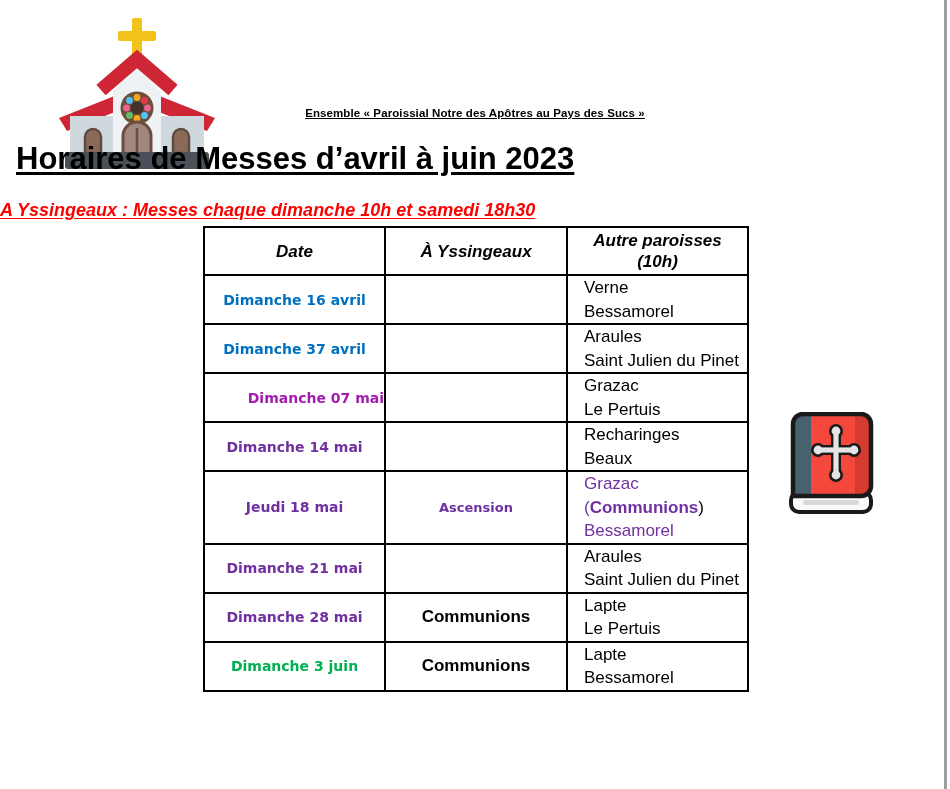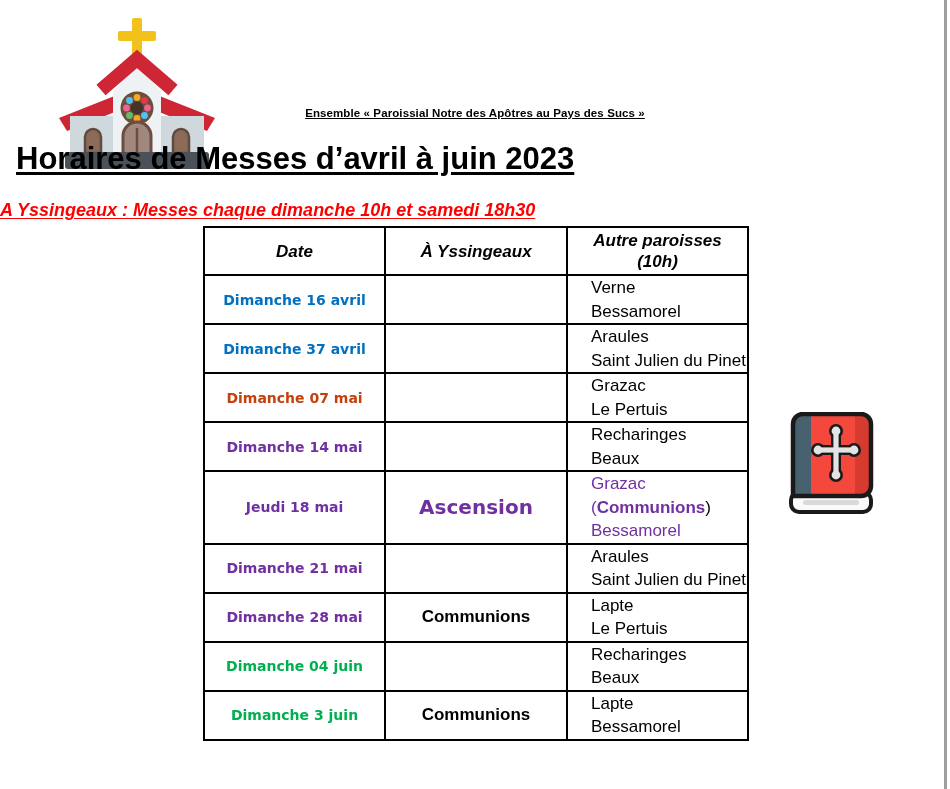--- a/index.html
+++ b/index.html
@@ -27,23 +27,23 @@
   col.c1 { width:181px; } col.c2 { width:182px; } col.c3 { width:181px; }
   th, td { border:2px solid #000; vertical-align:middle; }
   thead tr { height:48px; }
   tbody tr { height:47.5px; }
   tbody tr.tall { height:71px; }
   th { font-size:17px; font-weight:bold; font-style:italic; text-align:center;
        line-height:21px; color:#000; }
   td.c-date { text-align:center; font-family:"DejaVu Sans", sans-serif;
               font-weight:bold; font-size:14px;margin-top:32px; }
   td.c-event { text-align:center; }
-  td.c-event.f-date { font-family:"DejaVu Sans", sans-serif; font-weight:bold; font-size:20px; }
+  td.c-event.f-date { font-family:"DejaVu Sans", sans-serif; font-weight:bold; font-size:13px; }
   td.c-event.f-body { font-weight:bold; font-size:17px; }
-  td.c-parishes { font-size:17px; line-height:23.5px; padding-left:23px; color:#000;margin-left:11px; }
+  td.c-parishes { font-size:17px; line-height:23.5px; padding-left:16px; color:#000;margin-left:11px; }
 </style>
 </head>
 <body>
 
 <div class="page">
 
   <svg class="church" viewBox="0 0 156 158">
 
     <rect x="73" y="6" width="10" height="46" rx="2" fill="#F2C21B"></rect>
     <rect x="59" y="19" width="38" height="10" rx="2" fill="#F2C21B"></rect>
@@ -115,21 +115,21 @@
           </tr>
           <tr>
             <td class="c-date" style="color: rgb(0, 112, 192);">Dimanche 37 avril</td>
             <td class="c-event"></td>
             <td class="c-parishes">
               <div><span>Araules</span></div>
               <div><span>Saint Julien du Pinet</span></div>
             </td>
           </tr>
           <tr>
-            <td class="c-date" style="color: #c2410c;">Dimanche 07 mai</td>
+            <td class="c-date" style="color: #a21caf; text-align: right;">Dimanche 07 mai</td>
             <td class="c-event"></td>
             <td class="c-parishes">
               <div><span>Grazac</span></div>
               <div><span>Le Pertuis</span></div>
             </td>
           </tr>
           <tr>
             <td class="c-date" style="color: rgb(112, 48, 160);">Dimanche 14 mai</td>
             <td class="c-event"></td>
             <td class="c-parishes">
@@ -153,28 +153,20 @@
               <div><span>Araules</span></div>
               <div><span>Saint Julien du Pinet</span></div>
             </td>
           </tr>
           <tr>
             <td class="c-date" style="color: rgb(112, 48, 160);">Dimanche 28 mai</td>
             <td class="c-event f-body" style="color: rgb(0, 0, 0);">Communions</td>
             <td class="c-parishes">
               <div><span>Lapte</span></div>
               <div><span>Le Pertuis</span></div>
-            </td>
-          </tr>
-          <tr>
-            <td class="c-date" style="color: rgb(0, 176, 80);">Dimanche 04 juin</td>
-            <td class="c-event"></td>
-            <td class="c-parishes">
-              <div><span>Recharinges</span></div>
-              <div><span>Beaux</span></div>
             </td>
           </tr>
           <tr>
             <td class="c-date" style="color: rgb(0, 176, 80);">Dimanche 3 juin</td>
             <td class="c-event f-body" style="color: rgb(0, 0, 0);">Communions</td>
             <td class="c-parishes">
               <div><span>Lapte</span></div>
               <div><span>Bessamorel</span></div>
             </td>
           </tr>

